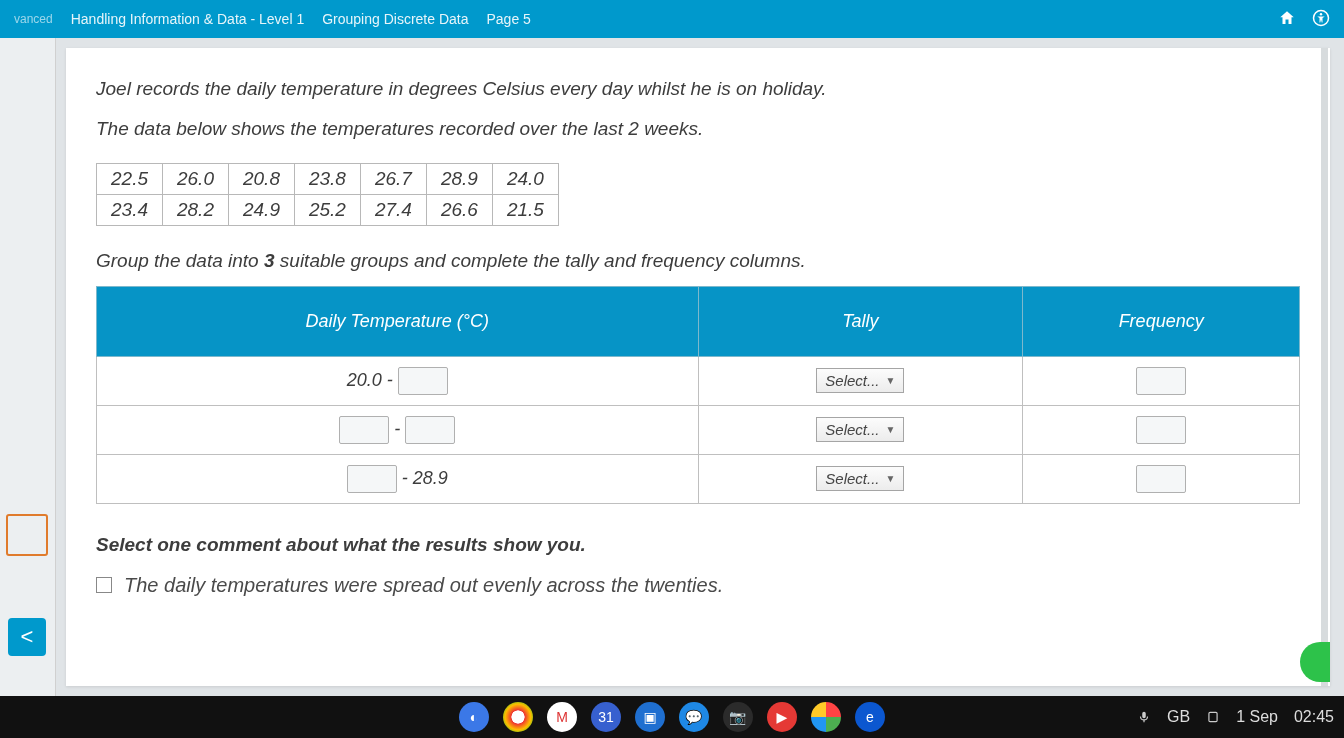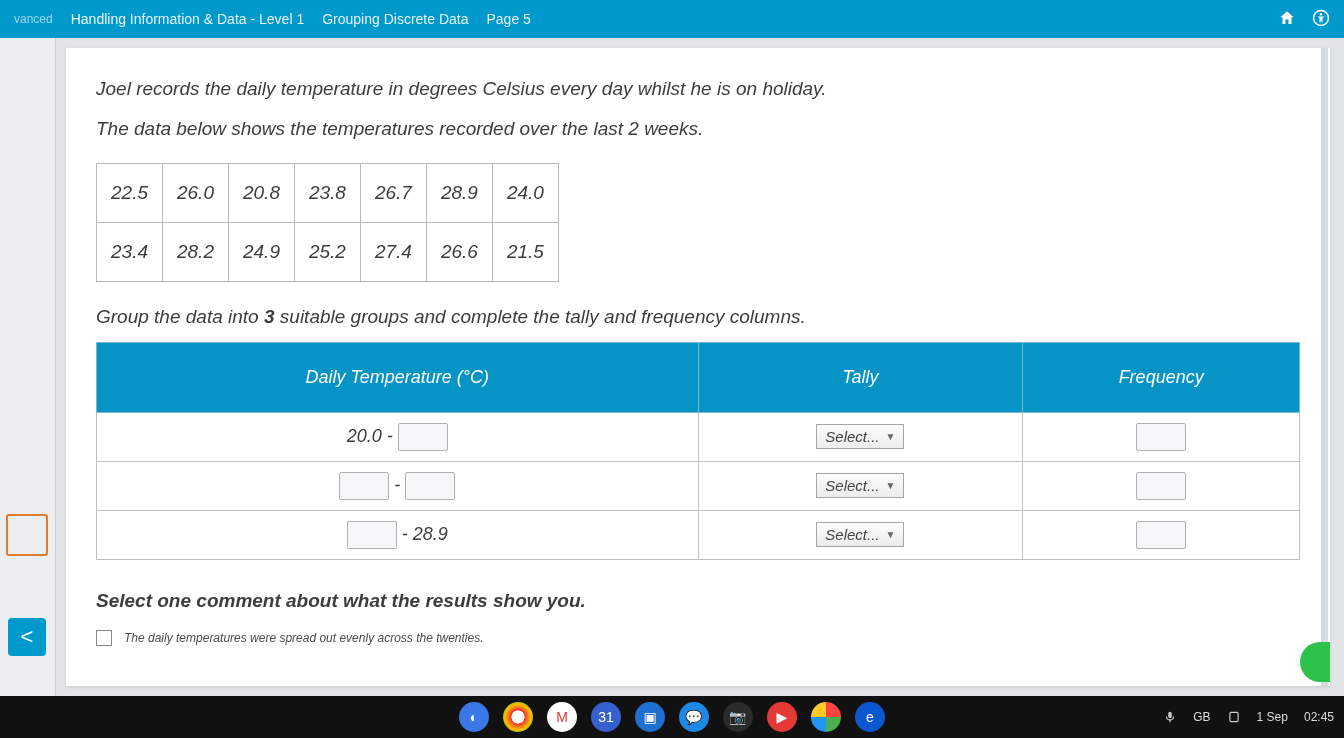--- a/index.html
+++ b/index.html
@@ -79,21 +79,21 @@
     background: #d7dbdd;
   }
   .intro { font-size: 19px; color: #3d3d3d; line-height: 1.6; margin-bottom: 10px; }
   .intro2 { font-size: 19px; color: #3d3d3d; line-height: 1.6; margin-bottom: 18px; }
   .data-table {
     border-collapse: collapse;
     margin-bottom: 24px;
   }
   .data-table td {
     border: 1px solid #b8b8b8;
-    padding: 18px 14px;
+    padding: 4px 14px;
     font-size: 19px;
     color: #3d3d3d;
     text-align: center;
     min-width: 56px;
   }
   .instruction {
     font-size: 19px;
     color: #3d3d3d;
     margin-bottom: 14px;
   }
@@ -147,21 +147,21 @@
   .followup {
     font-size: 19px;
     color: #3d3d3d;
     font-weight: 600;
     margin-bottom: 18px;
   }
   .checkbox-row {
     display: flex;
     align-items: center;
     gap: 12px;
-    font-size: 12px;
+    font-size: 20px;
     color: #4a4a4a;
   }
   .chk {
     width: 16px;
     height: 16px;
     border: 1.5px solid #888;
     background: #fff;
   }
   .green-fab {
     position: absolute;
@@ -192,21 +192,21 @@
     font-size: 14px;
     color: #fff;
   }
   .taskbar-right {
     position: absolute;
     right: 10px;
     display: flex;
     align-items: center;
     gap: 16px;
     color: #ddd;
-    font-size: 12px;
+    font-size: 16px;
   }
   .taskbar-right svg { width: 14px; height: 14px; fill: #ccc; }
 </style>
 </head>
 <body>
 
 <div class="topbar">
   <div class="topbar-left">
     <span class="crumb muted">vanced</span>
     <span class="crumb">Handling Information &amp; Data - Level 1</span>

